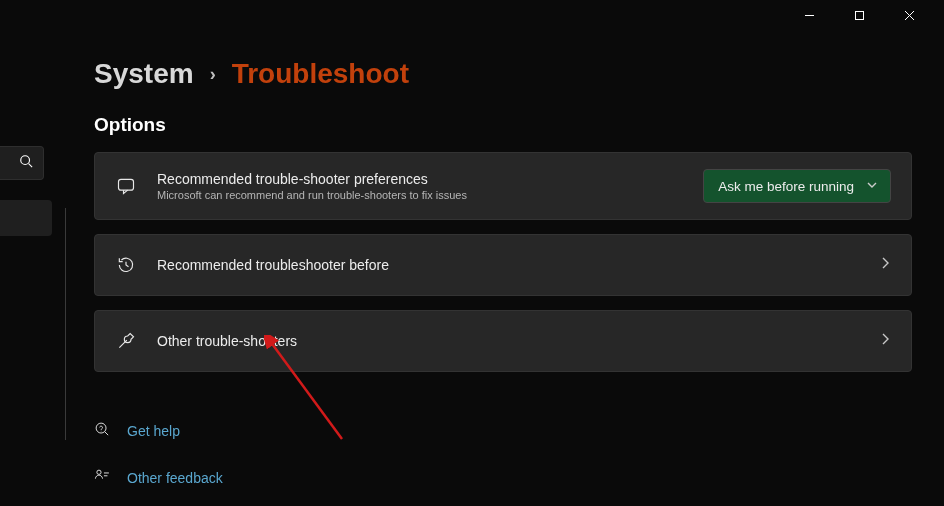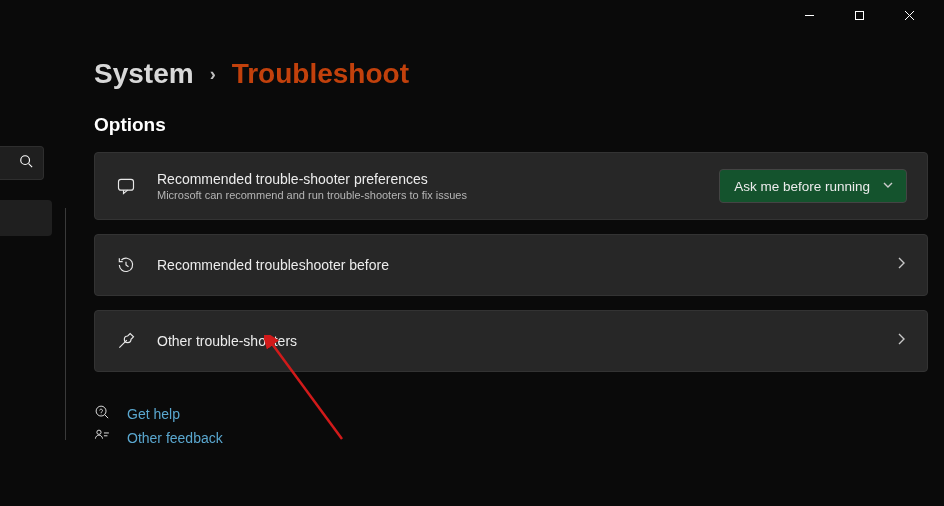--- a/index.html
+++ b/index.html
@@ -48,21 +48,21 @@
   }
   .divider {
     position: absolute;
     left: 65px; top: 208px;
     width: 1px; height: 232px;
     background: #3a3a3a;
   }
   .content {
     position: absolute;
     left: 94px; top: 58px;
-    right: 16px;
+    right: 32px;
   }
   .breadcrumb {
     display: flex; align-items: center; gap: 16px;
     font-size: 28px; font-weight: 600;
   }
   .breadcrumb .parent { color: #d8d8d8; }
   .breadcrumb .chev { font-size: 18px; color: #c0c0c0; }
   .breadcrumb .current { color: #c2410c; }
   .section-title {
     margin-top: 24px;
@@ -89,21 +89,21 @@
     border: 1px solid #444;
     border-radius: 4px;
     height: 34px;
     padding: 0 12px 0 14px;
     display: flex; align-items: center; gap: 12px;
     font-size: 13.5px;
     color: #ececec;
   }
   .dropdown svg { stroke: #ccc; fill: none; stroke-width: 1.4; }
   .card .chev-right svg { stroke: #c8c8c8; fill: none; stroke-width: 1.4; }
-  .footer-links { margin-top: 32px; display:flex; flex-direction:column; gap: 4px; }
+  .footer-links { margin-top: 49px; display:flex; flex-direction:column; gap: 27px; }
   .footer-links .row { display:flex; align-items:center; gap: 16px; font-size: 14px; }
   .footer-links .row svg { stroke: #dcdcdc; fill: none; stroke-width: 1.4; }
   .link { color: #5aa7cf; }
   .arrow-annot {
     position: absolute;
     left: 264px; top: 335px;
     pointer-events: none;
   }
 </style>
 </head>

